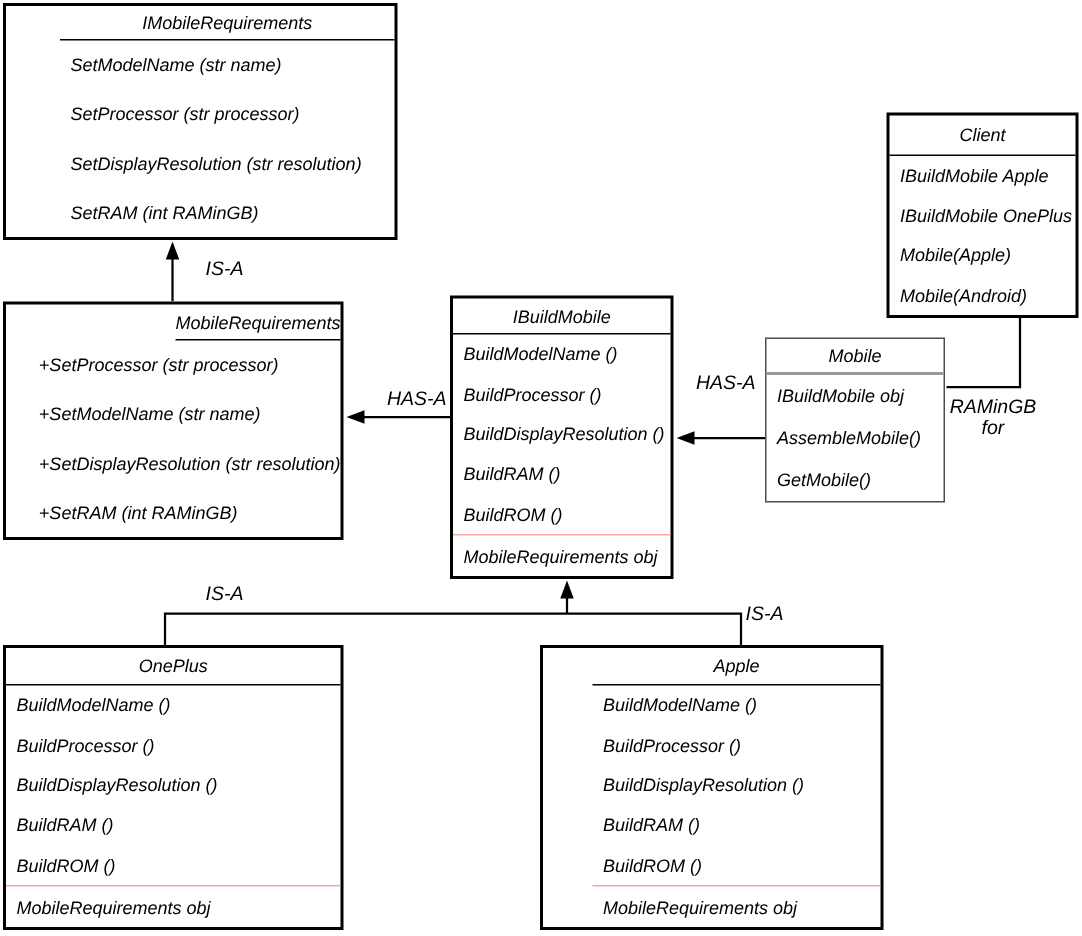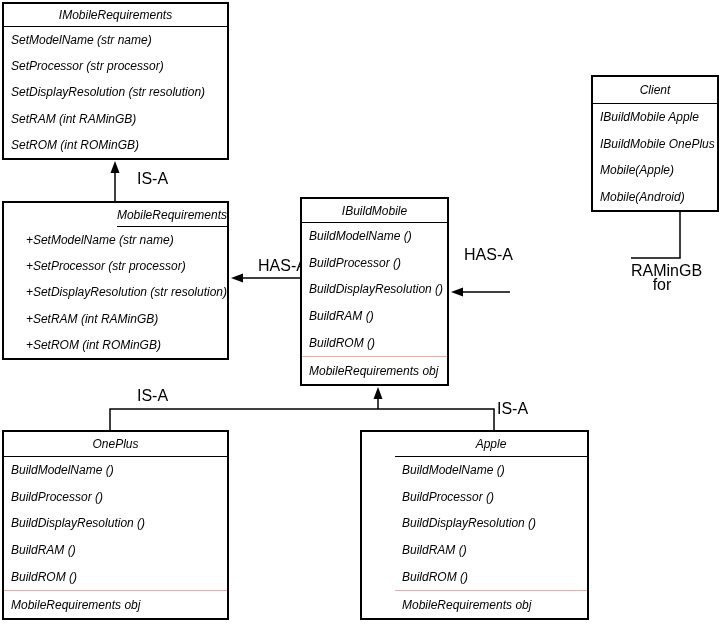--- a/index.html
+++ b/index.html
@@ -55,23 +55,24 @@
     line-height: 14px;
     padding-left: 7px;
     white-space: nowrap;
     font-style: italic;
   }
   
   .cls--mobile { border-width: 1px; border-color: #4d4d4d; }
   .cls--mobile .cls-title { border-bottom: 2px solid #999999; }
   .lbl {
     position: absolute;
-    font-size: 16px;
+    font-size: 13px;
     line-height: 14px;
     white-space: pre-line;
+    font-style: italic;
   }
 </style>
 </head>
 <body>
 
 <div class="canvas">
 
   <svg class="wires" viewBox="0 0 721 624">
 
     <g>
@@ -101,56 +102,62 @@
   </svg>
 
   <div class="lbl" style="left:137px; top:172px;">IS-A</div>
   <div class="lbl" style="left:258px; top:259px;">HAS-A</div>
   <div class="lbl" style="left:464px; top:248px;">HAS-A</div>
   <div class="lbl" style="left:631px; top:264px; width:62px; text-align:center;">RAMinGB
 for</div>
   <div class="lbl" style="left:137px; top:389px;">IS-A</div>
   <div class="lbl" style="left:497px; top:402px;">IS-A</div>
 
-  <div class="cls" style="left:2px; top:2px; width:227px; height:158px;">
+  <div class="cls" style="left:2px; top:2px; width:263px; height:158px;padding-left:36px;">
     <div class="cls-title" style="height:22px;">IMobileRequirements</div>
     <div class="cls-body">
         <div class="row">SetModelName (str name)</div>
         <div class="row">SetProcessor (str processor)</div>
         <div class="row">SetDisplayResolution (str resolution)</div>
         <div class="row">SetRAM (int RAMinGB)</div>
-        <div class="row">SetROM (int ROMinGB)</div>
       </div>
   </div>
 
   <div class="cls" style="left:2px; top:201px; width:227px; height:159px;align-items:flex-end;">
     <div class="cls-title" style="height:23px;">MobileRequirements</div>
     <div class="cls-body">
+        <div class="row">+SetProcessor (str processor)</div>
         <div class="row">+SetModelName (str name)</div>
-        <div class="row">+SetProcessor (str processor)</div>
         <div class="row">+SetDisplayResolution (str resolution)</div>
         <div class="row">+SetRAM (int RAMinGB)</div>
-        <div class="row">+SetROM (int ROMinGB)</div>
       </div>
   </div>
 
   <div class="cls" style="left:300px; top:197px; width:149px; height:189px;">
     <div class="cls-title" style="height:23px;">IBuildMobile</div>
     <div class="cls-body">
         <div class="row">BuildModelName ()</div>
         <div class="row">BuildProcessor ()</div>
         <div class="row">BuildDisplayResolution ()</div>
         <div class="row">BuildRAM ()</div>
         <div class="row">BuildROM ()</div>
       </div>
     <div class="cls-fields" style="height:27px;">
         <div class="row">MobileRequirements obj</div>
       </div>
   </div>
 
+  <div class="cls cls--mobile" style="left:510px; top:225px; width:120px; height:110px;">
+    <div class="cls-title" style="height:22px;">Mobile</div>
+    <div class="cls-body">
+        <div class="row">IBuildMobile obj</div>
+        <div class="row">AssembleMobile()</div>
+        <div class="row">GetMobile()</div>
+      </div>
+  </div>
 
   <div class="cls" style="left:591px; top:75px; width:128px; height:137px;">
     <div class="cls-title" style="height:26px;">Client</div>
     <div class="cls-body">
         <div class="row">IBuildMobile Apple</div>
         <div class="row">IBuildMobile OnePlus</div>
         <div class="row">Mobile(Apple)</div>
         <div class="row">Mobile(Android)</div>
       </div>
   </div>

